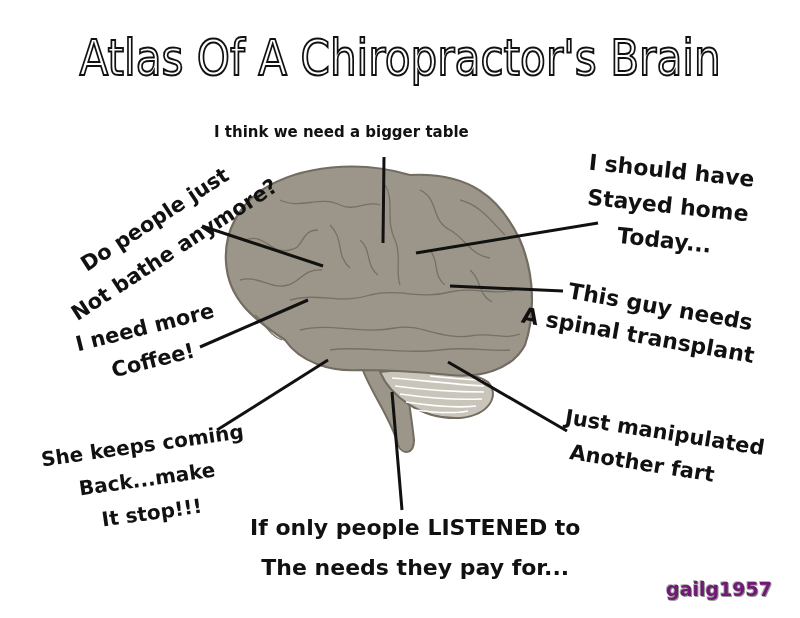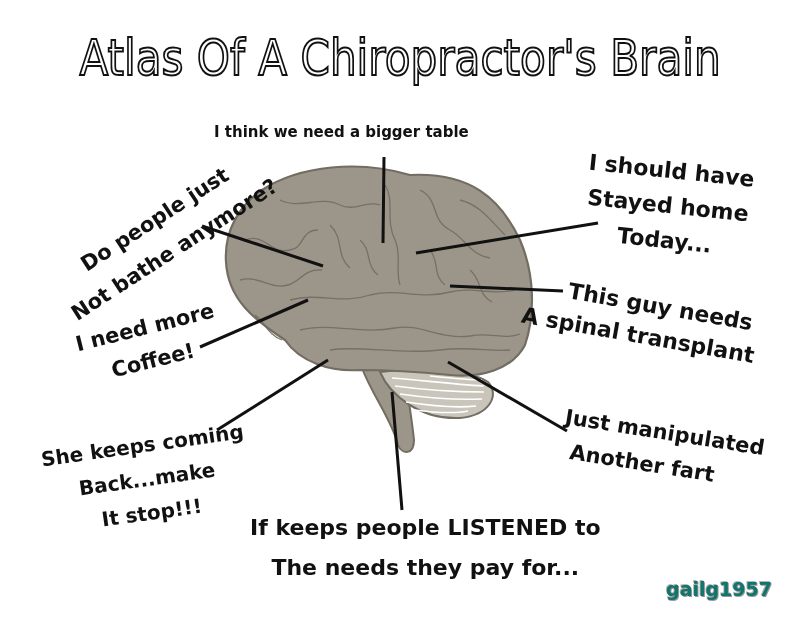--- a/index.html
+++ b/index.html
@@ -11,21 +11,21 @@
       transform: scaleX(0.86); transform-origin: center;
     }
     .lbl {
       position: absolute; font-family: "DejaVu Sans", sans-serif; font-size: 21px; font-weight: bold;
       color: #111; text-align: center; line-height: 30px; white-space: nowrap;
     }
     .lbl span { display: block; }
     svg.art { position: absolute; left: 0; top: 0; }
     .watermark {
       position: absolute; right: 28px; bottom: 18px; font-family: "DejaVu Sans", sans-serif;
-      font-size: 19px; font-weight: bold; color: #0f766e;
+      font-size: 19px; font-weight: bold; color: #701a75;
       text-shadow: 0 0 1px #888, 1px 1px 0 #999, -1px -1px 0 #bbb;
     }
   </style>
 </head>
 <body>
 
 <div class="title">Atlas Of A Chiropractor's Brain</div>
 
 <svg class="art" width="800" height="618" viewBox="0 0 800 618">
   <g>
@@ -98,21 +98,21 @@
   <span>Coffee!</span>
 </div>
 
 <div class="lbl" style="left:45px; top:428px; transform: rotate(-8deg); line-height:34px; font-size:20px;">
   <span>She keeps coming</span>
   <span>Back...make</span>
   <span>It stop!!!</span>
 </div>
 
 <div class="lbl" style="left:250px; top:508px; line-height:40px; font-size:22px;">
-  <span>If keeps people LISTENED to</span>
+  <span>If only people LISTENED to</span>
   <span>The needs they pay for...</span>
 </div>
 
 <div class="lbl" style="left:568px; top:400px; transform: rotate(9deg); transform-origin: left top; line-height:34px; font-size:21px; text-align:left;">
   <span>Just manipulated</span>
   <span style="padding-left:10px;">Another fart</span>
 </div>
 
 <div class="watermark">gailg1957</div>
 

